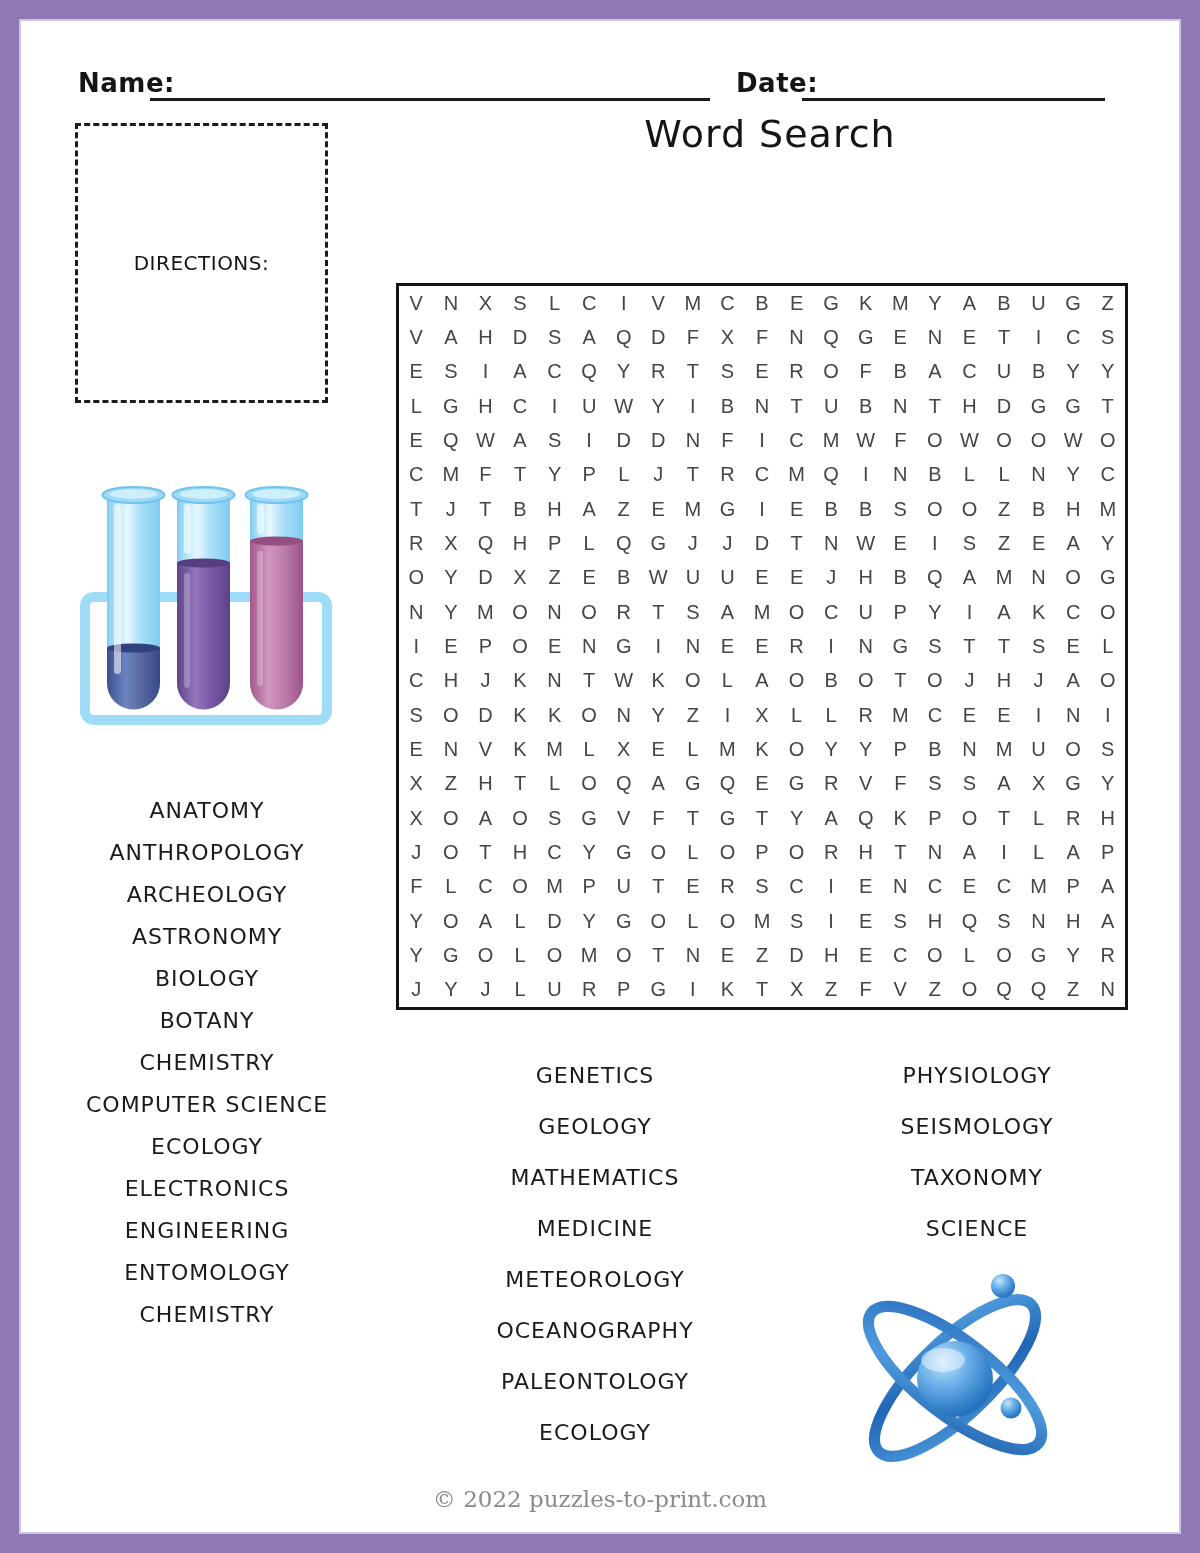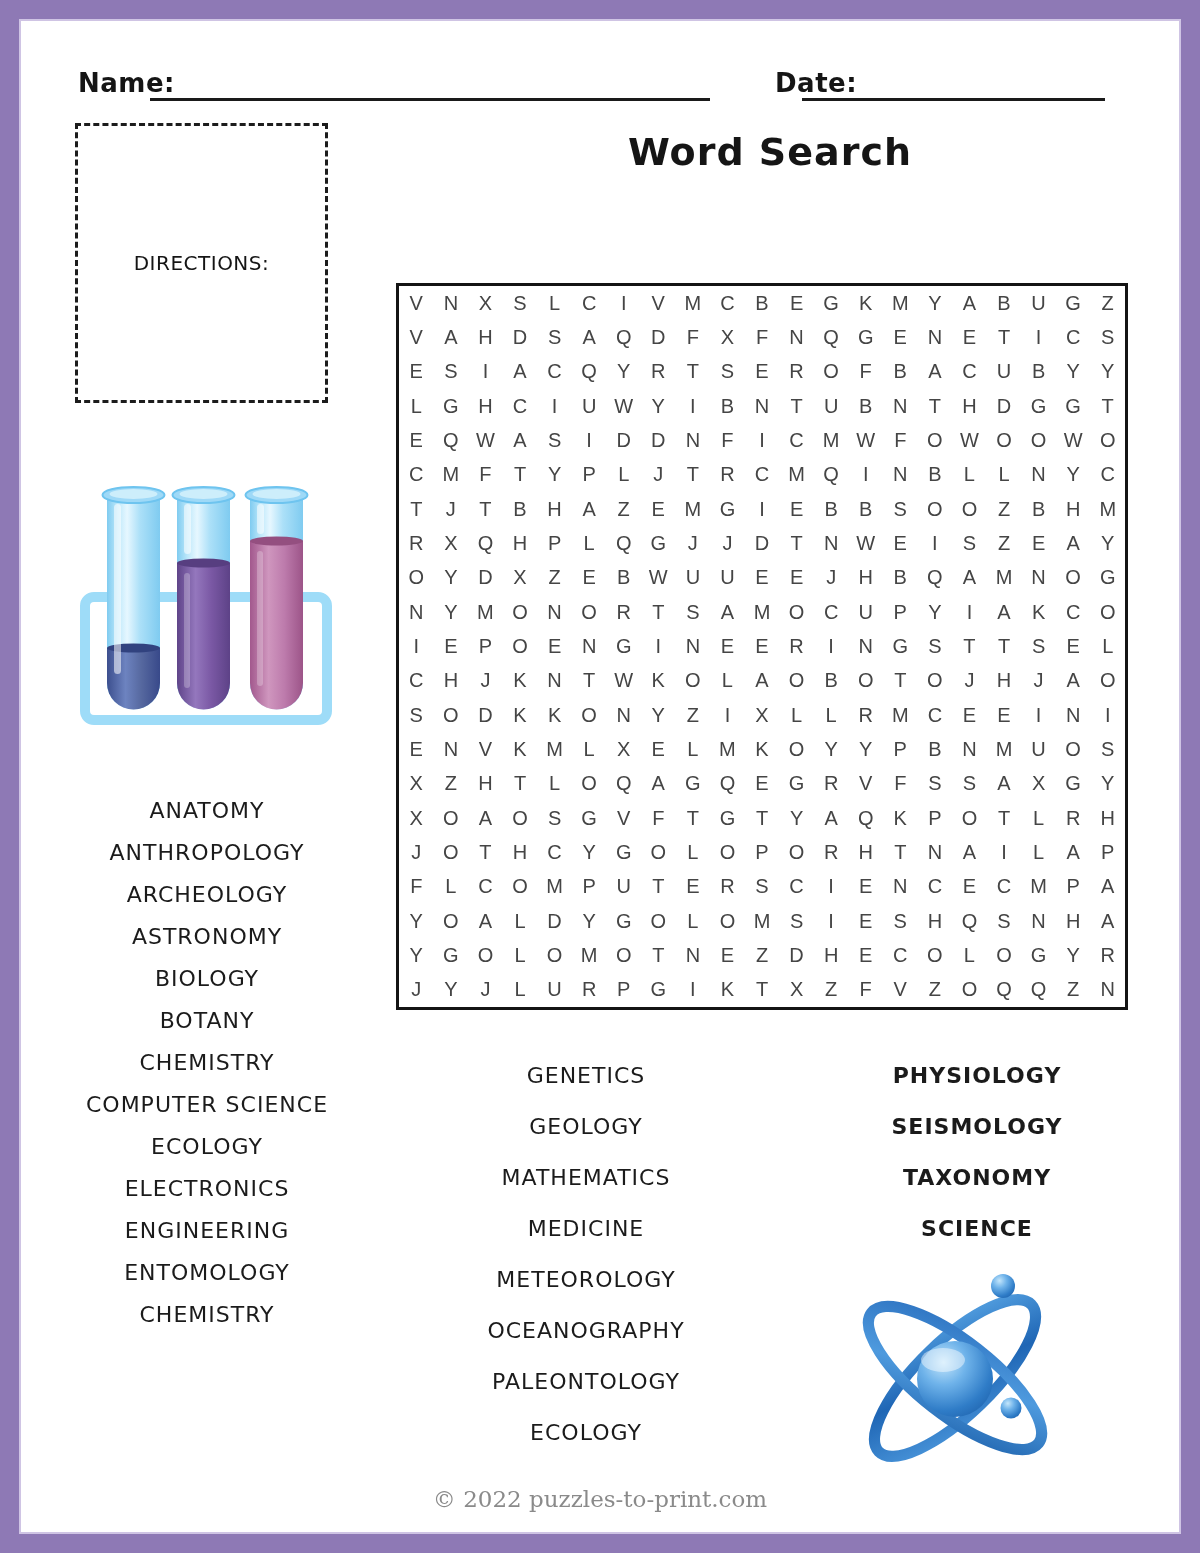--- a/index.html
+++ b/index.html
@@ -18,58 +18,58 @@
     color:#151515;
   }
   .page{
     position:absolute;left:21px;top:21px;right:21px;bottom:21px;
     background:#ffffff;
     box-shadow:0 0 0 2px #cfc4e4;
   }
   
   .hlabel{position:absolute;font-size:26px;font-weight:700;letter-spacing:.5px;}
   .name-label{left:78px;top:68px;}
-  .date-label{left:736px;top:68px;margin-left:39px;}
+  .date-label{left:736px;top:68px;}
   .fill-line{position:absolute;height:0;border-bottom:3px solid var(--line-black);}
   .name-line{left:150px;top:98px;width:560px;}
   .date-line{left:802px;top:98px;width:303px;}
   
   .directions{
     position:absolute;left:75px;top:123px;width:253px;height:280px;
     border:3px dashed #1c1c1c;
     display:flex;flex-direction:column;justify-content:center;align-items:center;
     padding:8px 4px;text-align:center;
   }
   .directions .dir-heading{font-size:20px;letter-spacing:.5px;}
   .directions .dir-line{font-size:20px;line-height:28px;}
   
   .title-wrap{position:absolute;left:350px;top:112px;width:840px;text-align:center;}
   .main-title{
     font-family:"DejaVu Serif","Liberation Serif",serif;
     font-weight:bold;font-size:70px;line-height:100px;
     color:var(--title-purple);letter-spacing:1px;word-spacing:22px;
   }
-  .sub-title{font-size:38px;font-weight:bold;letter-spacing:1px;line-height:44px;margin-top:18px;}
+  .sub-title{font-size:38px;font-weight:normal;letter-spacing:1px;line-height:44px;margin-top:0;}
   
   .wsgrid{
     position:absolute;left:396px;top:283px;width:732px;height:727px;
     border:3px solid #141414;
     display:grid;grid-template-columns:repeat(21,1fr);grid-template-rows:repeat(21,1fr);
   }
   .wsgrid .cell{
     display:flex;align-items:center;justify-content:center;
     font-family:"Liberation Sans","DejaVu Sans",sans-serif;
     font-size:20px;color:var(--grid-letter);
   }
   
   .wordcol{position:absolute;display:flex;flex-direction:column;align-items:center;gap:26px;}
   .wordcol .word{font-size:22px;line-height:25px;letter-spacing:1px;color:#1b1b1b;white-space:nowrap;}
   .col-left{left:62px;top:798px;width:290px;gap:17px;}
-  .col-mid{left:416px;top:1063px;width:340px;}
-  .col-right{left:812px;top:1063px;width:330px;font-weight:bold;}
+  .col-mid{left:425px;top:1063px;width:340px;}
+  .col-right{left:812px;top:1063px;width:330px;}
   
   .tubes{position:absolute;left:78px;top:478px;width:256px;height:258px;}
   .atom{position:absolute;left:843px;top:1258px;width:230px;height:235px;}
   
   .footer{
     position:absolute;left:0;right:0;top:1486px;text-align:center;
     font-family:"DejaVu Serif","Liberation Serif",serif;
     font-size:23px;color:var(--footer-gray);
   }
 </style>

